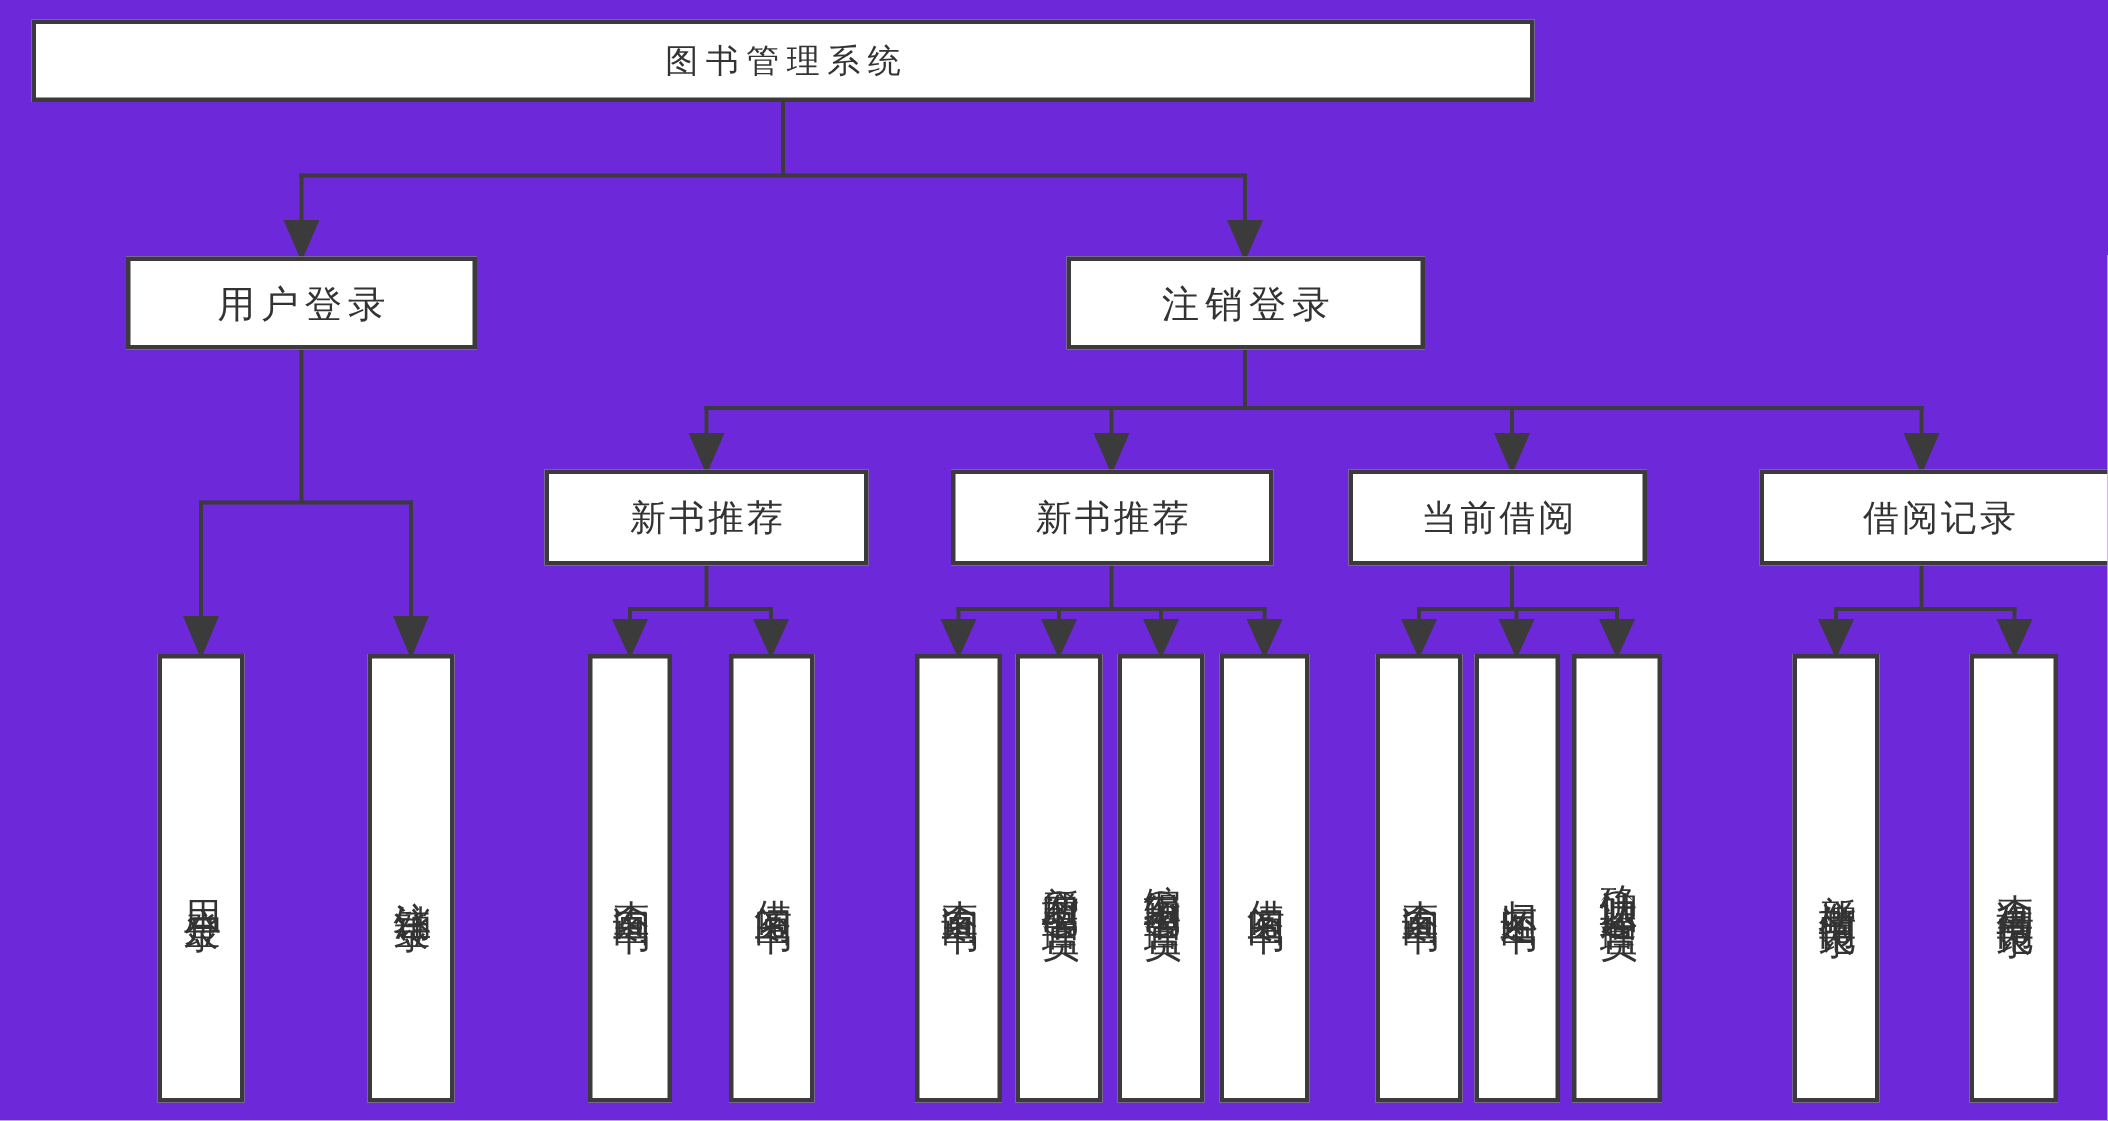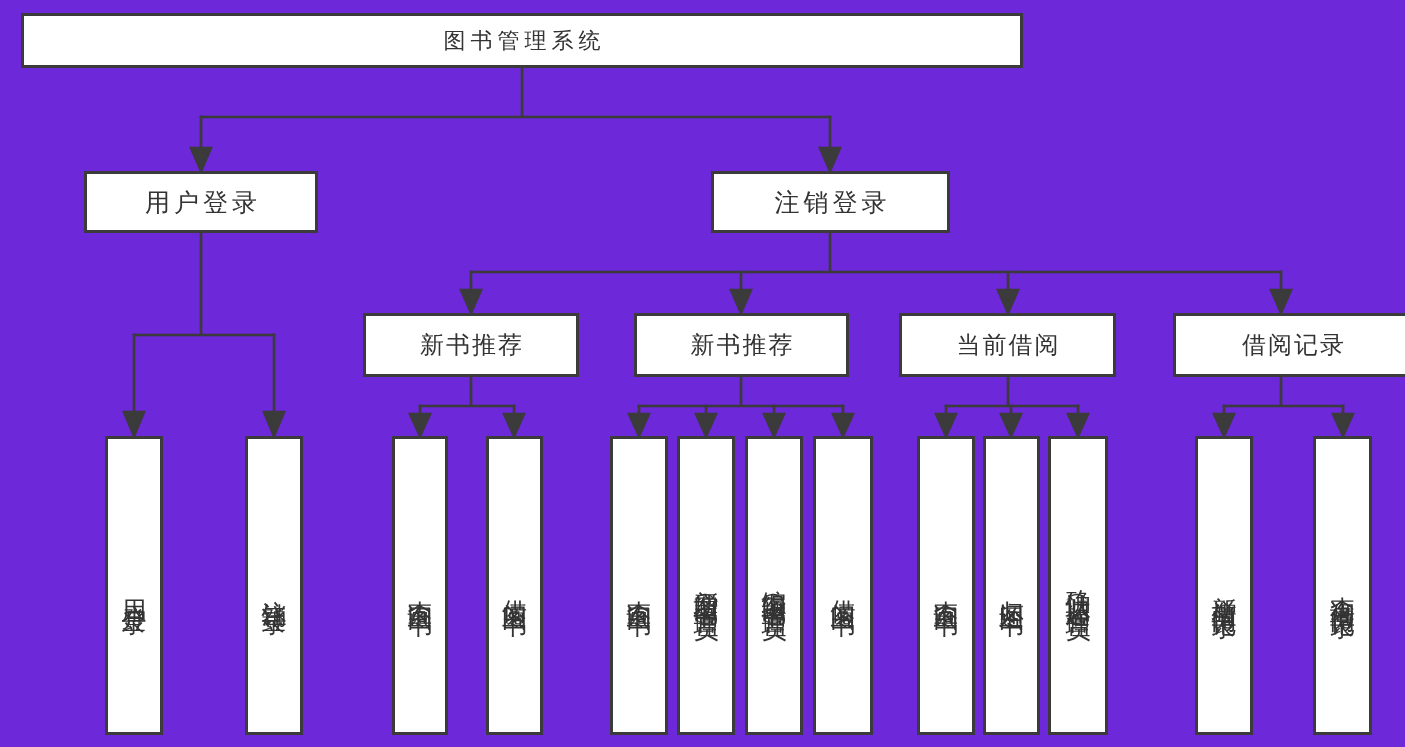--- a/index.html
+++ b/index.html
@@ -105,21 +105,21 @@
   <div class="box lvl2" style="left:711px;top:171px;width:239px;height:62px">
     <span class="hlabel">注销登录</span>
   </div>
 
   <div class="box" style="left:363px;top:313px;width:216px;height:64px">
     <span class="hlabel">新书推荐</span>
   </div>
   <div class="box" style="left:634px;top:313px;width:215px;height:64px">
     <span class="hlabel">新书推荐</span>
   </div>
-  <div class="box" style="left:899px;top:313px;width:217px;height:64px">
+  <div class="box" style="left:899px;top:313px;width:199px;height:64px">
     <span class="hlabel">当前借阅</span>
   </div>
   <div class="box" style="left:1173px;top:313px;width:240px;height:64px">
     <span class="hlabel">借阅记录</span>
   </div>
 
   <div class="box leaf" style="left:105px;top:436px;width:58px;height:299px">
     <span class="vtext">用户登录</span>
   </div>
   <div class="box leaf" style="left:245px;top:436px;width:58px;height:299px">

